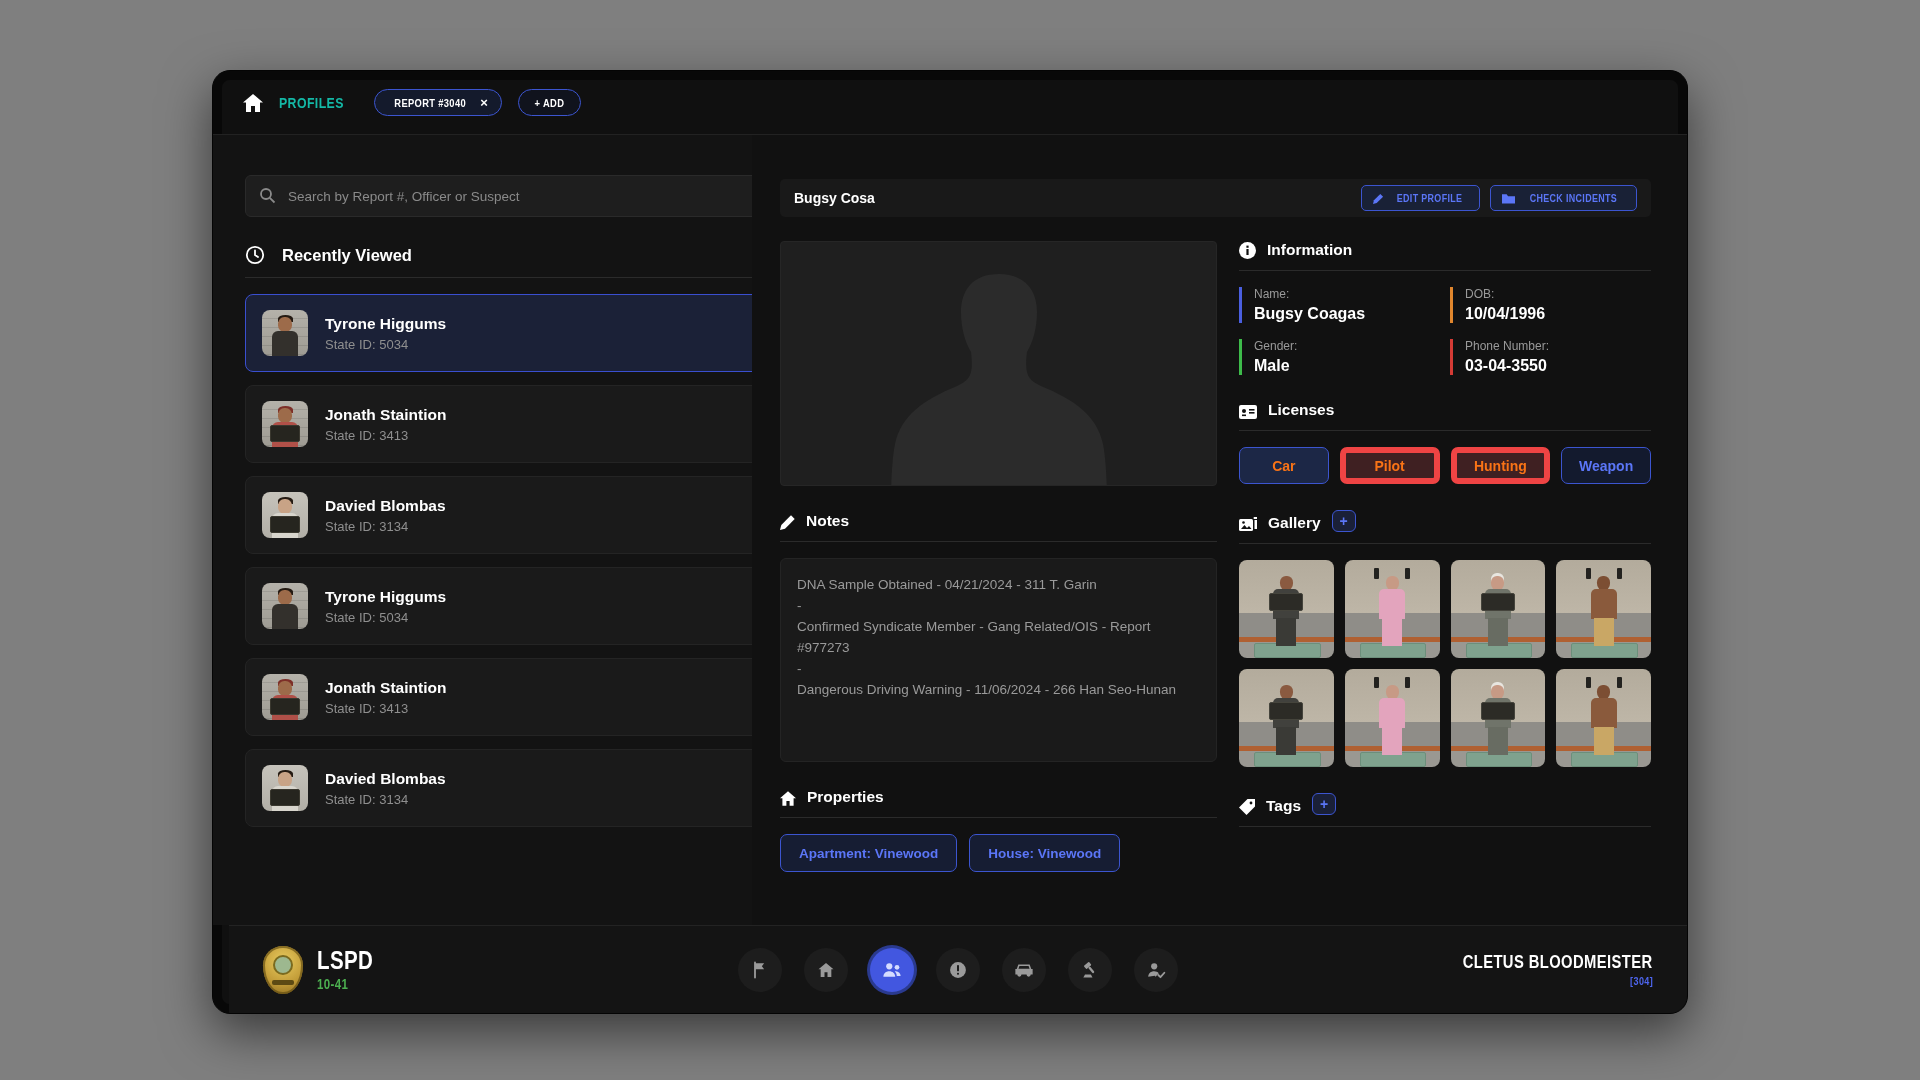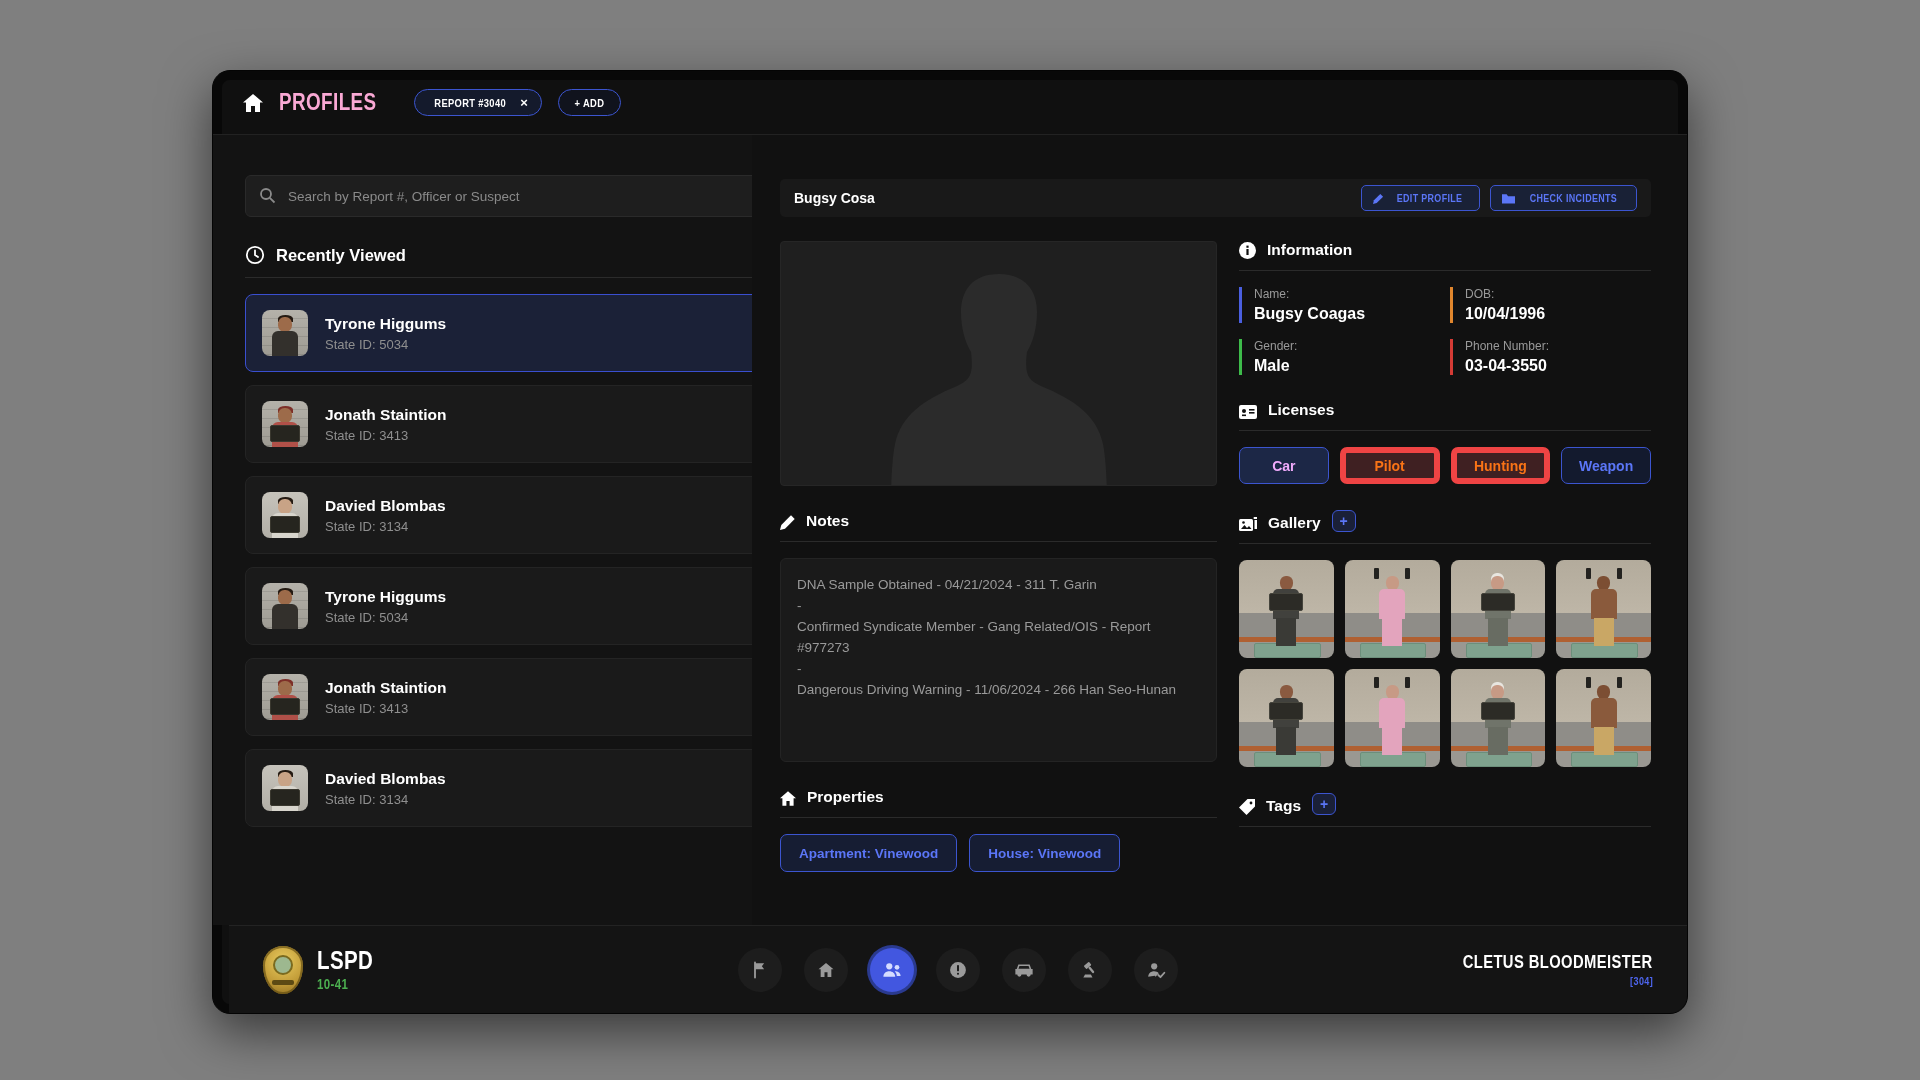--- a/index.html
+++ b/index.html
@@ -10,33 +10,33 @@
     background:#101010; border:1px solid #040404; border-radius:18px;
     box-shadow:0 18px 50px rgba(0,0,0,.55), inset 0 0 0 9px rgba(0,0,0,.45);
     overflow:hidden;
   }
 
   
   .topbar { position:absolute; left:0; right:0; top:0; height:64px; display:flex; align-items:center; gap:16px; padding:0 30px; border-bottom:1px solid #222; }
   .cond { display:inline-block; transform:scaleX(.82); transform-origin:left center; letter-spacing:.5px; }
   .cond-c { display:inline-block; transform:scaleX(.85); transform-origin:center; letter-spacing:.4px; }
   .cond-r { display:inline-block; transform:scaleX(.82); transform-origin:right center; letter-spacing:.5px; }
-  .app-title { color:#f9a8d4; font-size:23px; font-weight:bold; }
+  .app-title { color:#14b8a6; font-size:15px; font-weight:bold; }
   .chip { display:flex; align-items:center; gap:8px; height:27px; padding:0 13px; border:1px solid #3c55d0; border-radius:14px; background:#141a2c; color:#fff; font-size:11px; font-weight:bold; cursor:pointer; }
   .chip .x { color:#fff; font-size:13px; font-weight:bold; }
   .chip.add { background:#10131d; }
 
   
   .sidebar { position:absolute; left:0; top:64px; width:592px; bottom:88px; background:#131313; border-right:1px solid #7dd3fc; padding:40px 32px 0 32px; }
   .search-box { position:relative; }
   .search-box input { width:100%; height:42px; background:#1e1e1e; border:1px solid #2a2a2a; border-radius:6px; color:#cfcfcf; font-size:13.5px; padding:0 14px 0 42px; outline:none; font-family:"Liberation Sans", sans-serif; }
   .search-box input::placeholder { color:#8a8a8a; }
   .search-box .s-icon { position:absolute; left:14px; top:12px; }
 
-  .rv-head { display:flex; align-items:center; gap:11px; margin-top:28px; padding-bottom:12px; border-bottom:1px solid #2b2b2b; color:#fff; font-size:16.5px; font-weight:bold; }
+  .rv-head { display:flex; align-items:center; gap:17px; margin-top:28px; padding-bottom:12px; border-bottom:1px solid #2b2b2b; color:#fff; font-size:16.5px; font-weight:bold; }
   .plist { margin-top:16px; display:flex; flex-direction:column; gap:13px; }
   .pitem { display:flex; align-items:center; gap:17px; height:78px; background:#1a1a1a; border:1px solid #242424; border-radius:8px; padding:0 16px; cursor:pointer; }
   .pitem.selected { background:#1b2137; border:1px solid #3a4fd0; }
   .pname { color:#fff; font-size:15.5px; font-weight:bold; }
   .pid { color:#8f8f8f; font-size:13px; margin-top:4px; }
 
   
   .thumb { position:relative; width:46px; height:46px; border-radius:8px; overflow:hidden; flex:none;
     background:linear-gradient(#b5b2aa,#9e9b93);
     background-image:repeating-linear-gradient(to bottom, rgba(0,0,0,0) 0 8px, rgba(0,0,0,.10) 8px 9px), linear-gradient(#b5b2aa,#9e9b93); }
@@ -78,21 +78,21 @@
   .field { border-left:3px solid #555; padding-left:12px; }
   .field .flabel { color:#9a9a9a; font-size:12px; }
   .field .fvalue { color:#fff; font-size:16px; font-weight:bold; margin-top:4px; }
   .bar-blue { border-left-color:#4a5fe0; }
   .bar-orange { border-left-color:#e0862d; }
   .bar-green { border-left-color:#3dbb4a; }
   .bar-red { border-left-color:#d43b35; }
 
   .lic-row { display:flex; gap:11px; margin-top:16px; }
   .lic { flex:1; height:37px; display:flex; align-items:center; justify-content:center; border-radius:7px; font-size:14px; font-weight:bold; cursor:pointer; }
-  .lic-blue-fill { background:#1c2746; border:1px solid #3c55d0; color:#f0abfc; }
+  .lic-blue-fill { background:#1c2746; border:1px solid #3c55d0; color:#f97316; }
   .lic-red { background:#3f2022; border:6px solid #ef4444; color:#f97316; }
   .lic-blue { background:#131a2e; border:1px solid #3c55d0; color:#5b76f7; }
 
   
   .gal-grid { display:grid; grid-template-columns:repeat(4,1fr); gap:11px; margin-top:16px; }
   .mug { position:relative; height:98px; border-radius:8px; overflow:hidden; cursor:pointer;
     background:linear-gradient(#b3ab9c 0%, #beb6a7 54%, #8f8d88 54%, #8f8d88 79%, #b06032 79%, #b06032 84%, #9a9892 84%); }
   .mug::after { content:""; position:absolute; bottom:0; left:16%; width:68%; height:13%; background:#7fa28e; border:1px solid #6c8f7b; border-radius:2px; }
   .mug .head { position:absolute; left:50%; top:16px; width:13px; height:14px; margin-left:-6.5px; border-radius:45%; background:#8a5a40; z-index:2; }
   .mug .body { position:absolute; left:50%; top:29px; width:26px; height:30px; margin-left:-13px; border-radius:5px 5px 0 0; background:#41413d; z-index:2; }

